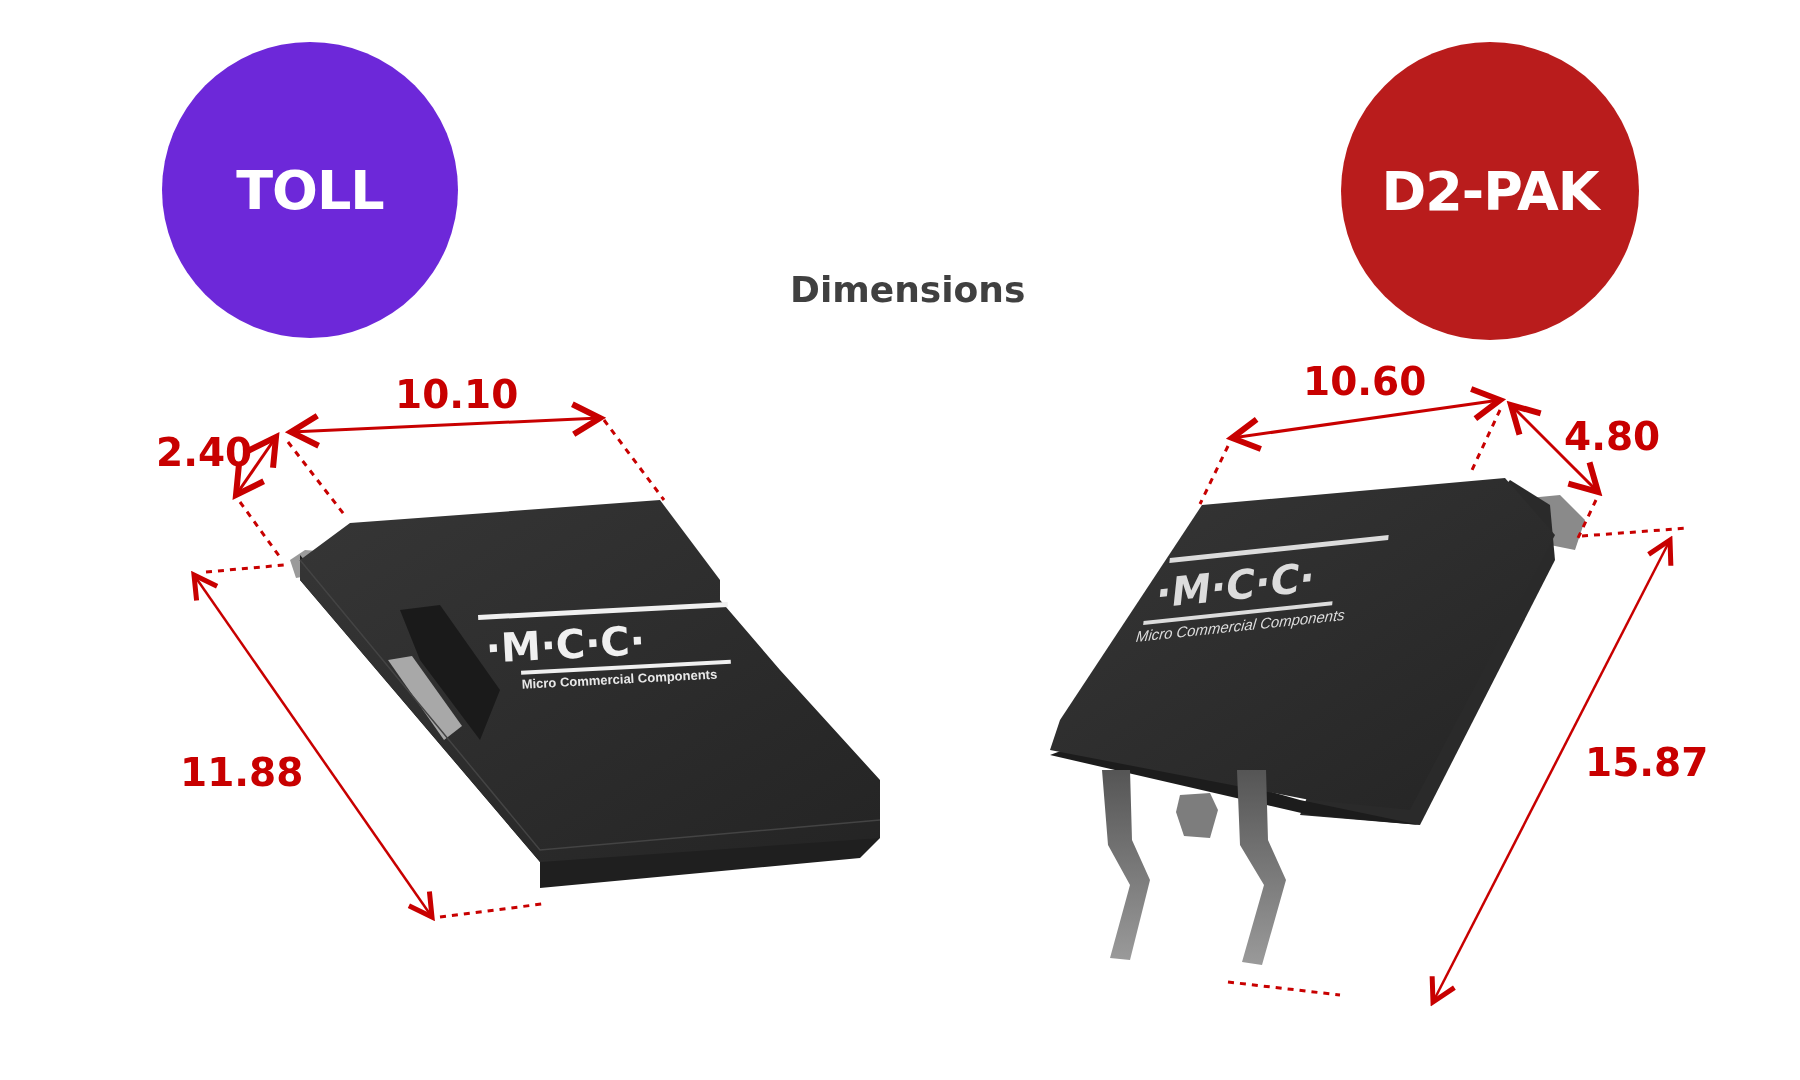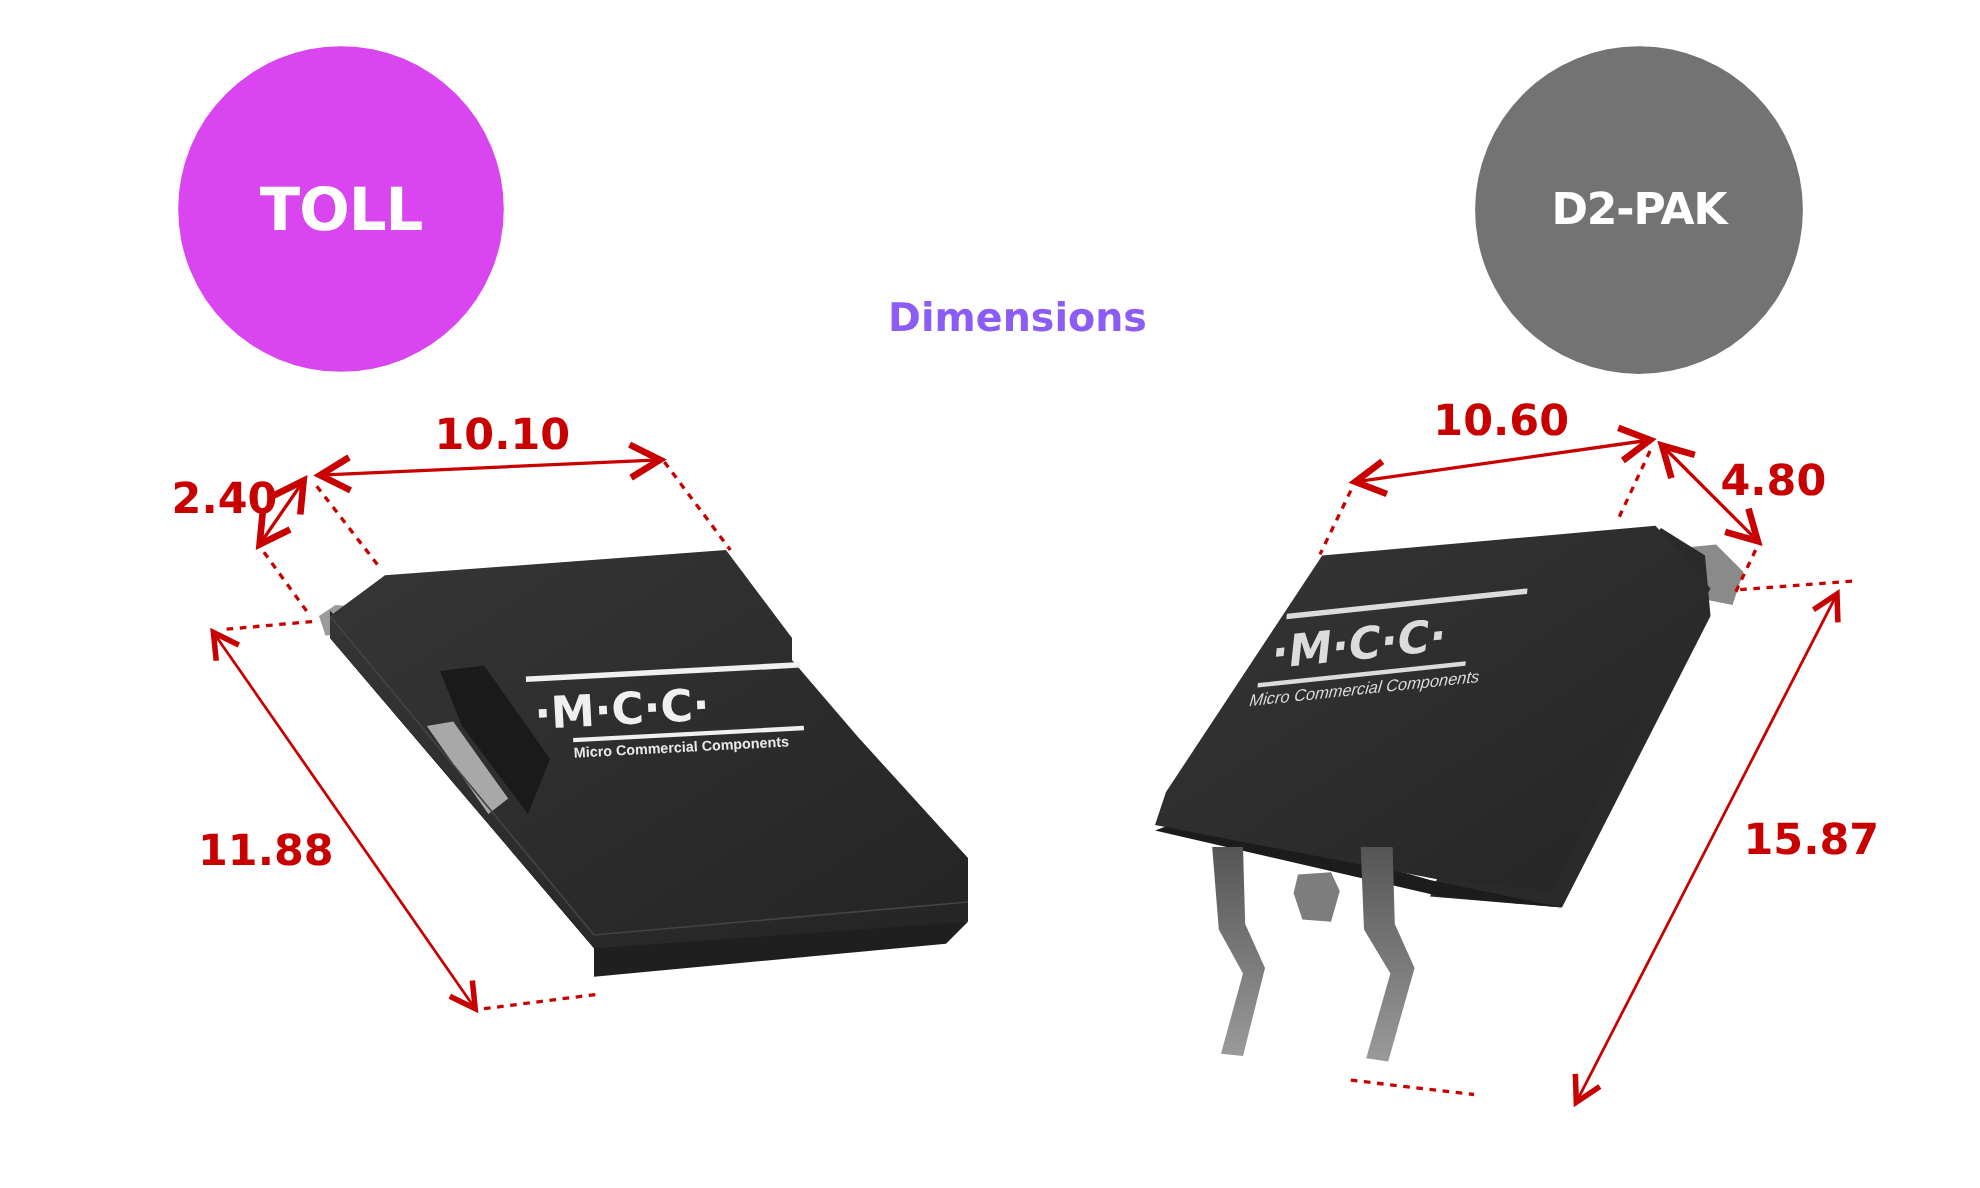--- a/index.html
+++ b/index.html
@@ -1,20 +1,20 @@
 <!DOCTYPE html>
 <html><head>
   <meta charset="utf-8">
   <style>
     html, body { margin:0; padding:0; background:#ffffff; }
     body { width:1800px; height:1080px; position:relative; overflow:hidden; font-family:"Liberation Sans", sans-serif; }
     .badge { position:absolute; border-radius:50%; display:flex; align-items:center; justify-content:center; color:#fff; font-weight:700; font-family:"DejaVu Sans", sans-serif; letter-spacing:-1px; }
-    .badge-toll { left:162px; top:42px; width:296px; height:296px; background:#d946ef; font-size:54px; }
-    .badge-d2pak { left:1341px; top:42px; width:298px; height:298px; background:#737373; font-size:40px; }
-    .title { position:absolute; left:790px; top:268px; width:270px; text-align:center; color:#8b5cf6; font-family:"DejaVu Sans", sans-serif; }
+    .badge-toll { left:162px; top:42px; width:296px; height:296px; background:#6d28d9; font-size:54px; }
+    .badge-d2pak { left:1341px; top:42px; width:298px; height:298px; background:#b91c1c; font-size:54px; }
+    .title { position:absolute; left:790px; top:268px; width:270px; color:#404040; font-family:"DejaVu Sans", sans-serif; }
     .title .t1 { font-size:36px; font-weight:700; line-height:44px; }
     .title .t2 { font-size:38px; font-weight:400; line-height:46px; }
     svg.scene { position:absolute; left:0; top:0; }
   </style>
 </head>
 <body>
 
 <div class="badge badge-toll">
   <span>TOLL</span>
 </div>

